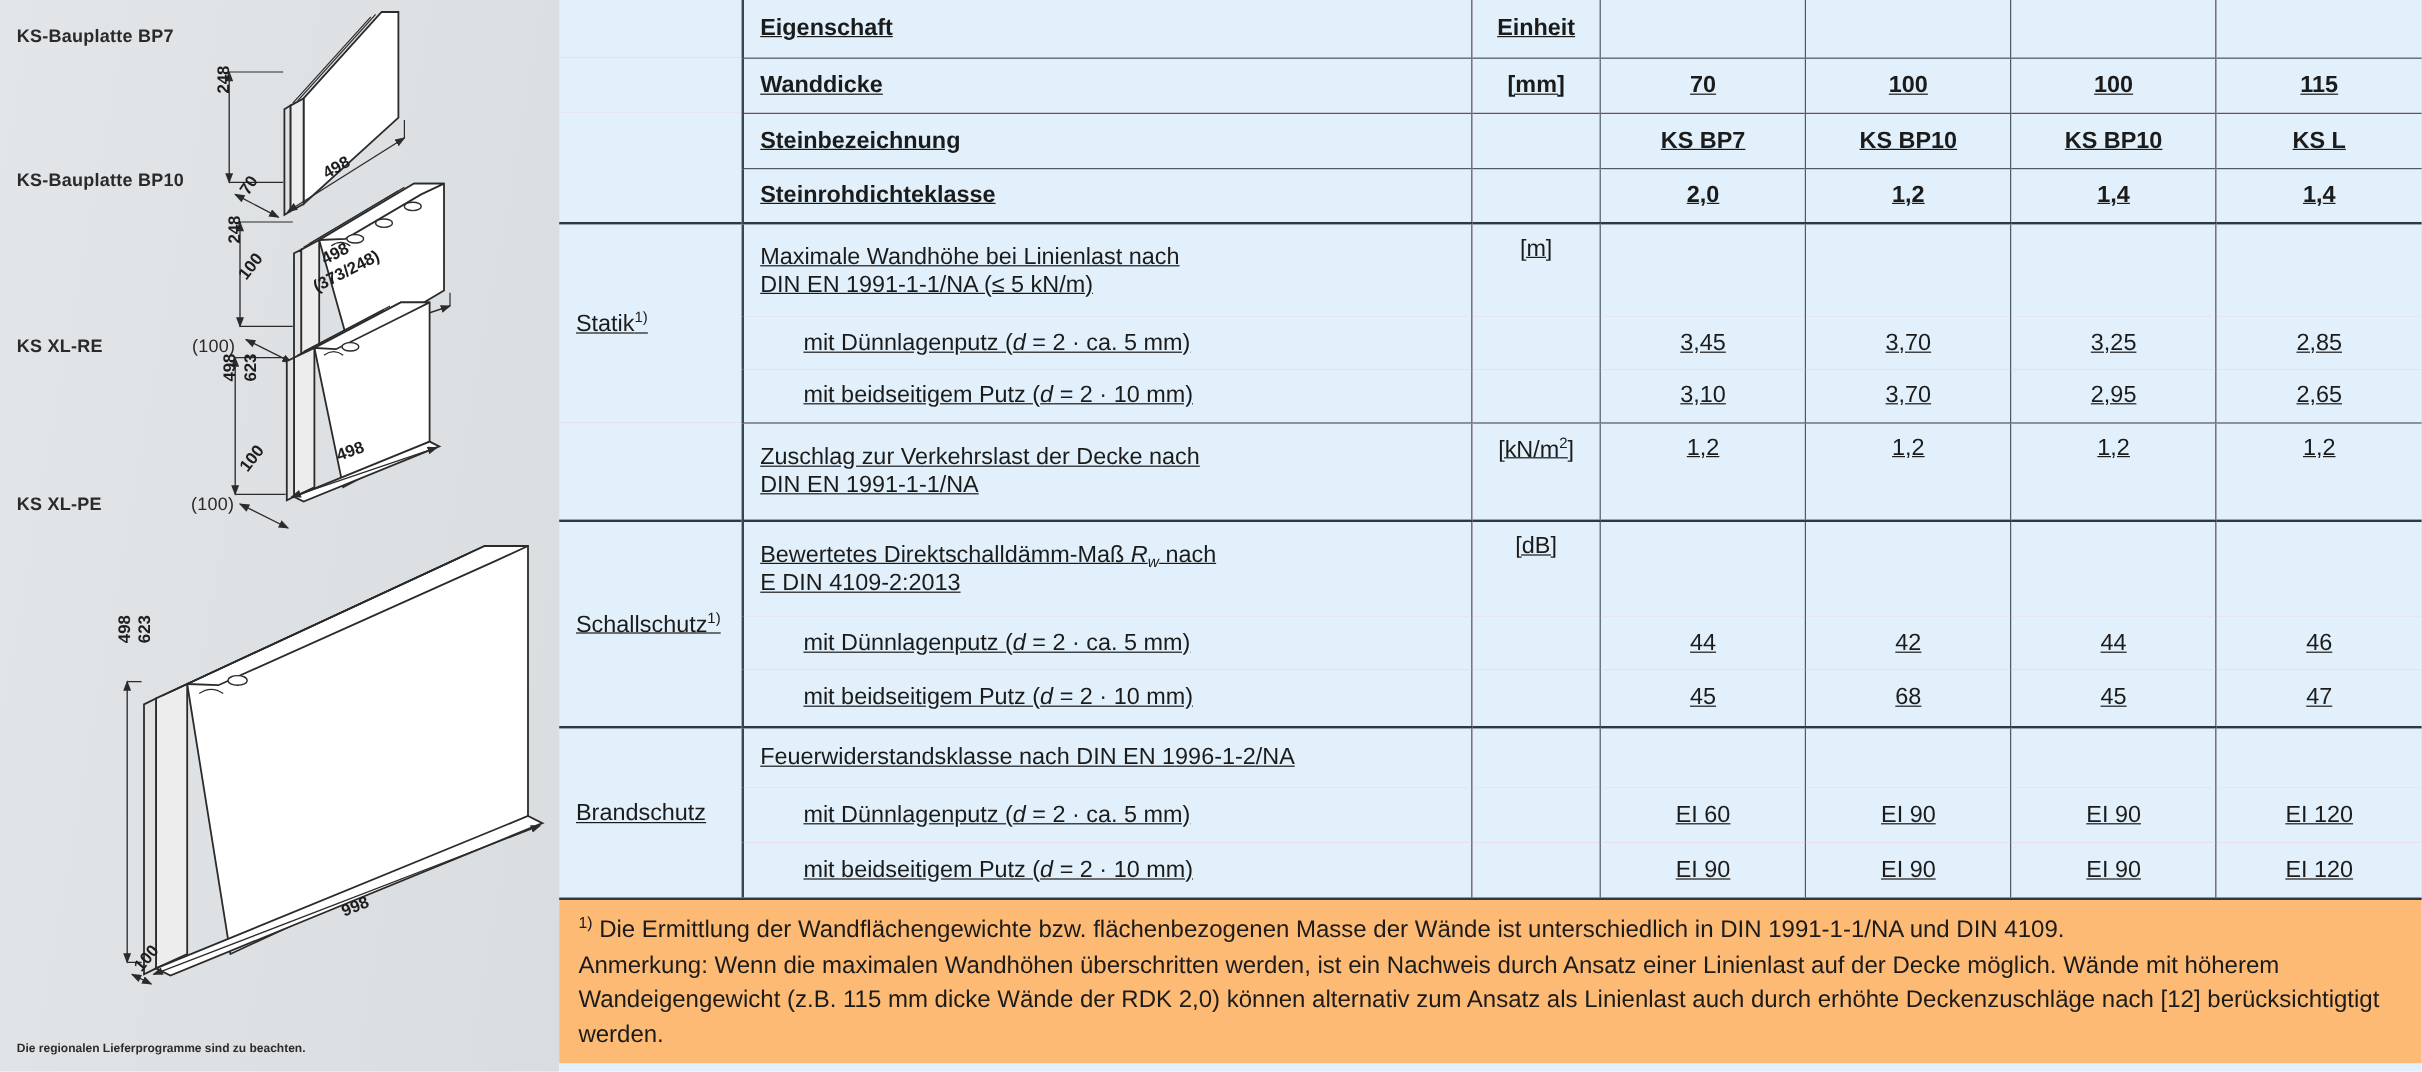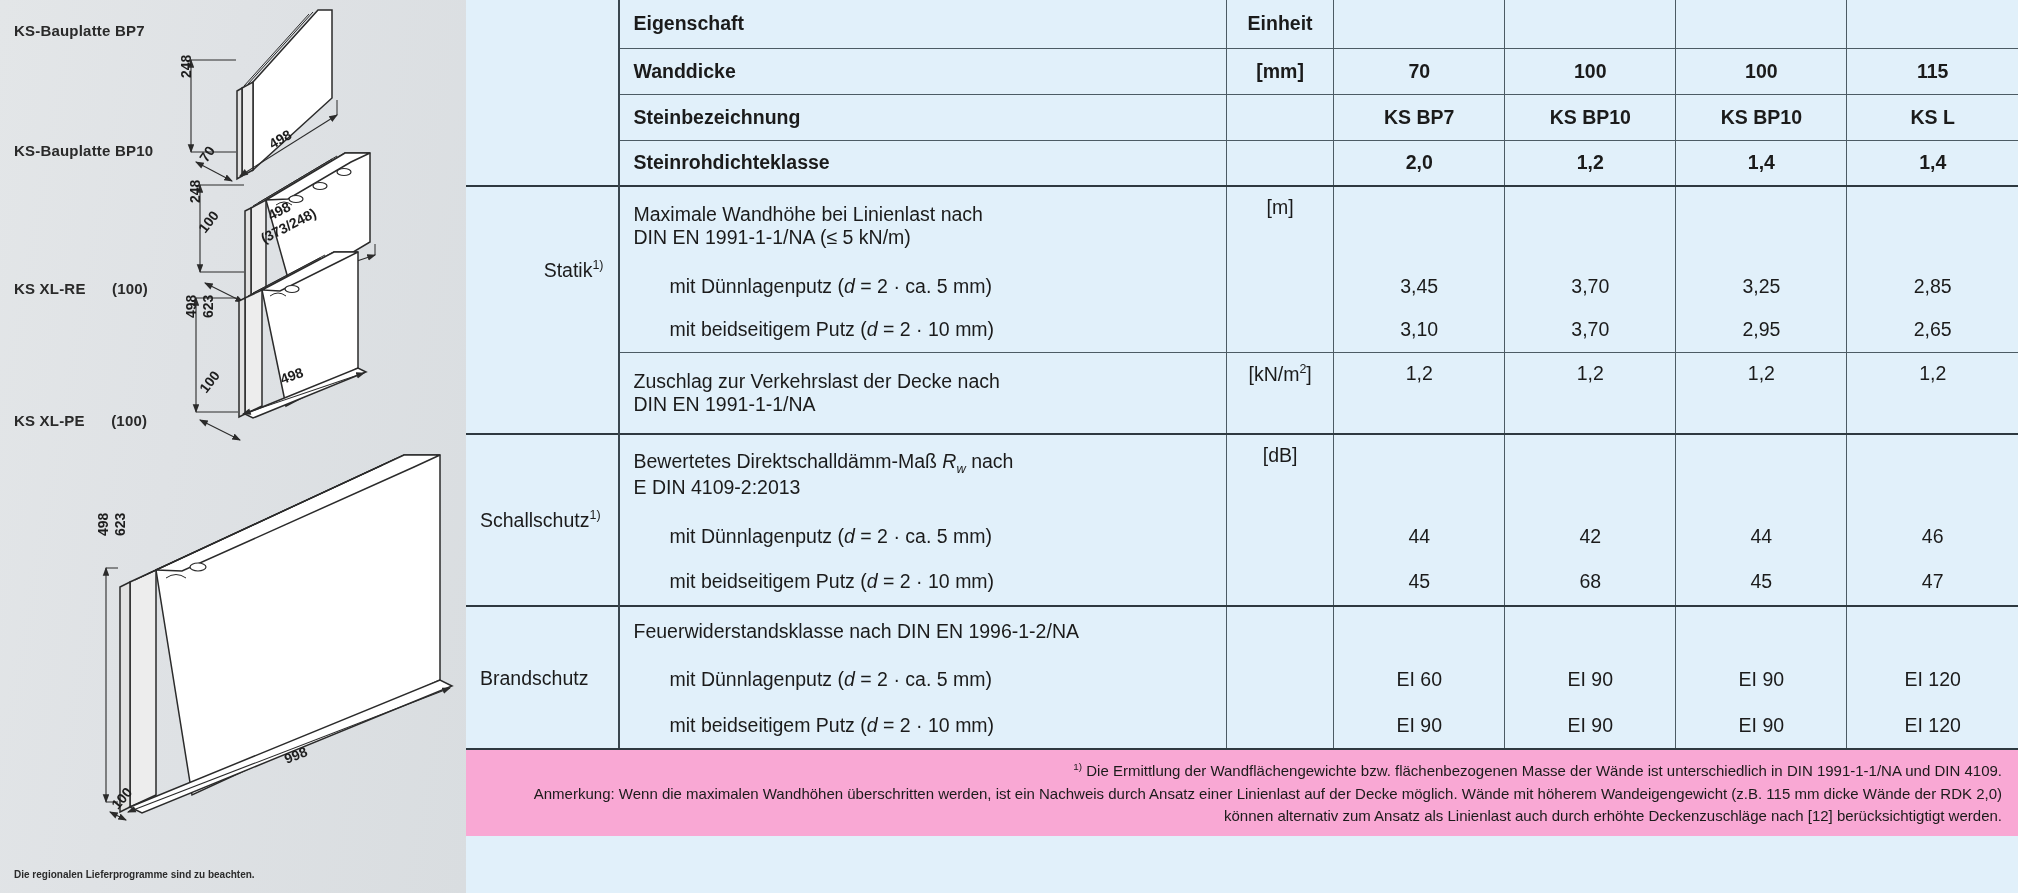--- a/index.html
+++ b/index.html
@@ -28,21 +28,21 @@
     overflow: hidden;
   }
   .prod-label {
     position: absolute;
     font-weight: bold;
     font-size: 15px;
     color: #2a2a2a;
     letter-spacing: .2px;
     white-space: nowrap;
   }
-  .prod-label .paren { font-weight: bold; }
+  .prod-label .paren { font-weight: normal; margin-left: 48px; }
   .left-note {
     position: absolute;
     left: 14px; bottom: 13px;
     font-size: 10px;
     font-weight: bold;
     color: #2b2b2b;
     white-space: nowrap;
   }
   .dimtxt {
     position: absolute;
@@ -60,20 +60,21 @@
     position: relative;
     height: 893px;
   }
   table.spec {
     width: 100%;
     border-collapse: collapse;
     table-layout: fixed;
     background: #f9a8d4;
     font-size: 19.5px;
     color: #1b1b1b;
+    text-decoration: underline;
   }
   table.spec td {
     border: 0;
     padding: 0 14px;
     vertical-align: middle;
     background: #e1f0fa;
   }
   
   col.c-group { width: 148px; }
   col.c-prop  { width: 590px; }
@@ -95,26 +96,25 @@
   
   .vl-left  { border-left: 1.4px solid #4c5b64 !important; }
   .vl-left-strong { border-left: 2.2px solid #3a464e !important; }
 
   sup.fn { font-size: 0.64em; vertical-align: super; }
   .ital { font-style: italic; }
   .sub  { font-size: 0.66em; vertical-align: sub; font-style: italic;}
 
   .footnotes {
     padding: 10px 16px 8px 16px;
-    font-size: 15px;
+    font-size: 20px;
     line-height: 1.42;
     color: #1b1b1b;
-    background: #f9a8d4;
+    background: #fdba74;
     border-top: 2.6px solid #2e3940;
-    text-align: right;
   }
   .footnotes p { margin: 0 0 2px 0; }
   .fn-sup { font-size: .66em; vertical-align: super; }
 </style>
 </head>
 <body>
 
 <div class="page">
 
   <div class="left-panel">
@@ -292,21 +292,21 @@
           <td></td>
           <td class="cell-prop hdr-bold vl-left-strong ln-thin">Steinrohdichteklasse</td>
           <td class="cell-unit vl-left ln-thin"></td>
           <td class="cell-val hdr-bold vl-left ln-thin">2,0</td>
           <td class="cell-val hdr-bold vl-left ln-thin">1,2</td>
           <td class="cell-val hdr-bold vl-left ln-thin">1,4</td>
           <td class="cell-val hdr-bold vl-left ln-thin">1,4</td>
         </tr>
 
         <tr style="height:78px">
-          <td class="cell-group ln-thick" rowspan="3" style="text-align:right; vertical-align:middle;margin-top:16px;">
+          <td class="cell-group ln-thick" rowspan="3" style="text-align:left; vertical-align:middle;margin-top:16px;">
             <span>Statik</span><sup class="fn">1)</sup>
           </td>
           <td class="cell-prop vl-left-strong ln-thick">
             <div>Maximale Wandhöhe bei Linienlast nach</div>
             <div>DIN EN 1991-1-1/NA (≤ 5 kN/m)</div>
           </td>
           <td class="cell-unit vl-left ln-thick" style="vertical-align:top; padding-top:9px;">[m]</td>
           <td class="cell-val vl-left ln-thick"></td>
           <td class="cell-val vl-left ln-thick"></td>
           <td class="cell-val vl-left ln-thick"></td>

